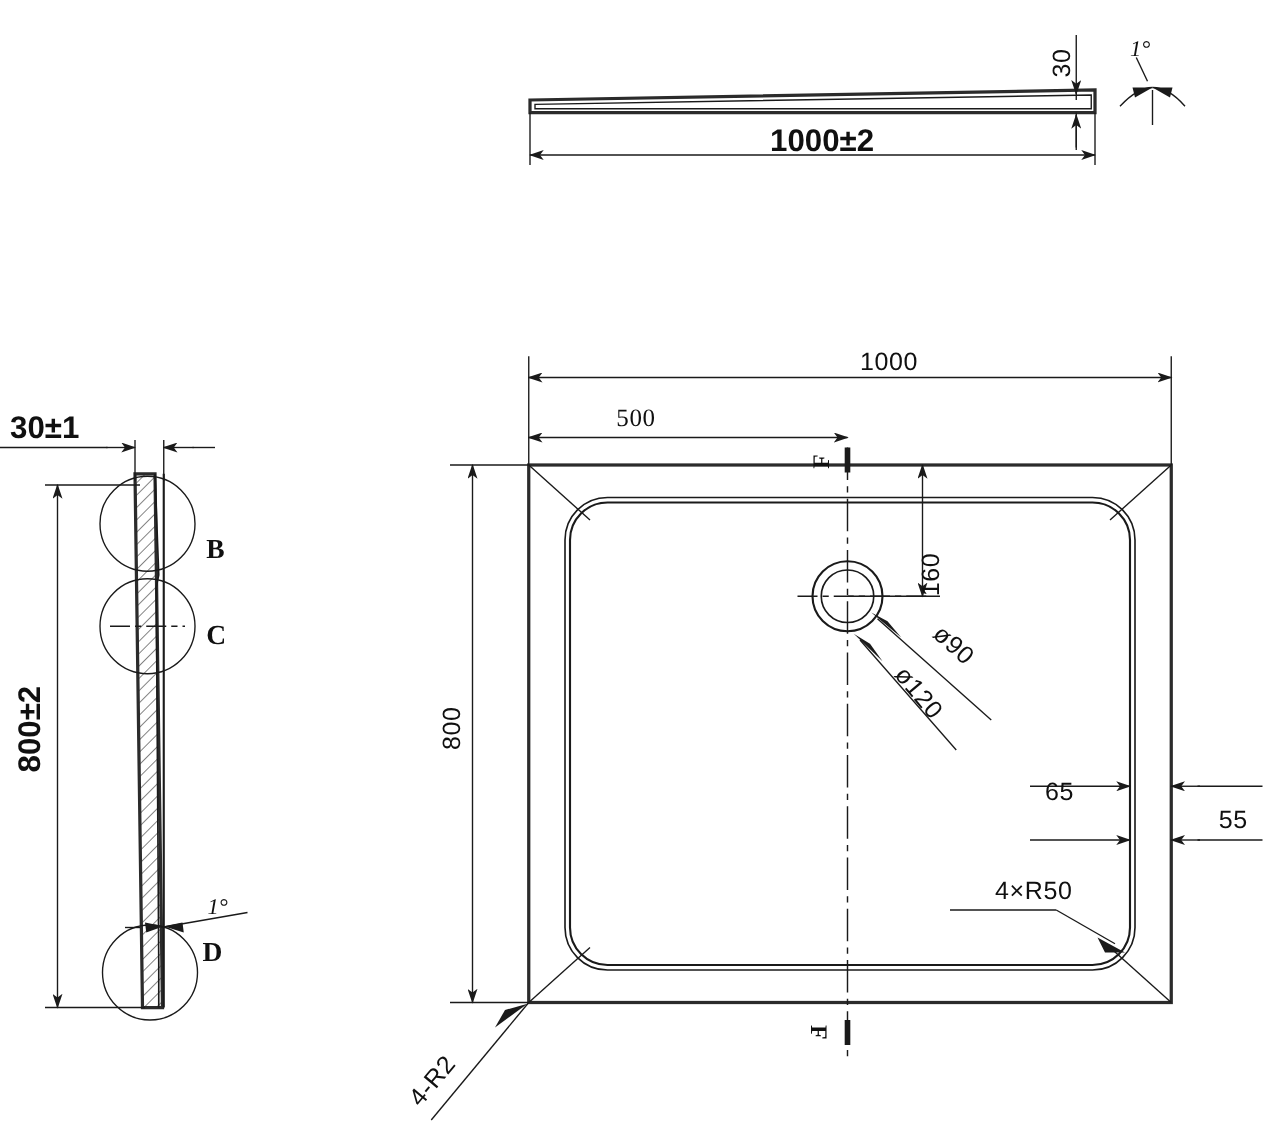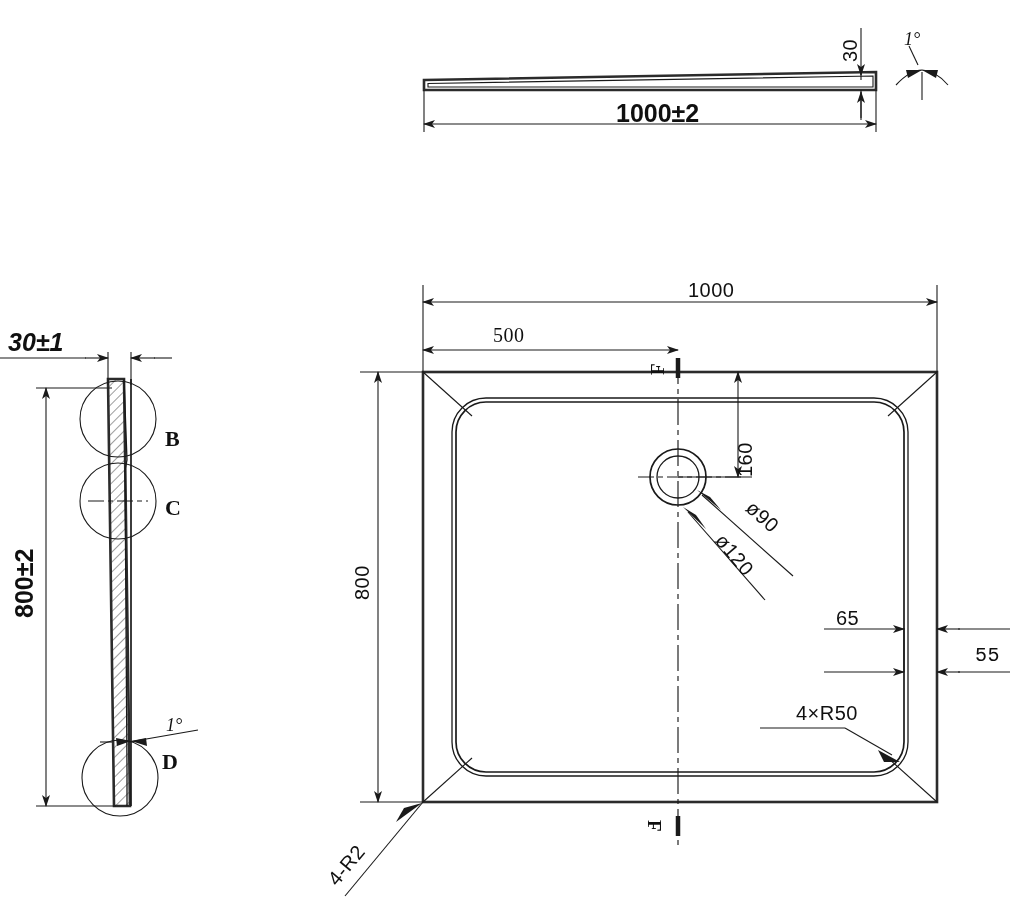--- a/index.html
+++ b/index.html
@@ -222,21 +222,21 @@
       <path class="arrowfill" d="M 422,803 L 396,822 L 404,808 Z"></path>
     </g>
   </svg>
 
   <div class="lbl dim-bold" style="left:616px; top:101px;">1000±2</div>
 
   <div class="lbl dim-num rot90" style="left:840px; top:62px;">30</div>
 
   <div class="lbl ang" style="left:904px; top:30px;">1°</div>
 
-  <div class="lbl dim-bold" style="left:8px; top:330px;font-style:italic;">30±1</div>
+  <div class="lbl dim-bold" style="left:8px; top:330px;">30±1</div>
 
   <div class="lbl dim-bold rot90" style="left:12px; top:618px;">800±2</div>
 
   <div class="lbl detail-letter" style="left:165px; top:428px;">B</div>
 
   <div class="lbl detail-letter" style="left:165px; top:497px;">C</div>
 
   <div class="lbl detail-letter" style="left:162px; top:751px;">D</div>
 
   <div class="lbl ang" style="left:166px; top:716px;">1°</div>
@@ -246,23 +246,23 @@
   <div class="lbl dim-num" style="left:493px; top:325px;font-family:Liberation Serif, serif;">500</div>
 
   <div class="lbl dim-num rot90" style="left:352px; top:600px;">800</div>
 
   <div class="lbl dim-num rot90" style="left:735px; top:477px;">160</div>
 
   <div class="lbl dim-num" style="left:756px; top:497px; transform: rotate(42deg); transform-origin: 0 0;">ø90</div>
 
   <div class="lbl dim-num" style="left:727px; top:530px; transform: rotate(50deg); transform-origin: 0 0;">ø120</div>
 
-  <div class="lbl dim-num" style="left:836px; top:608px;">65</div>
-
-  <div class="lbl dim-num" style="left:975px; top:646px;font-family:Liberation Mono, monospace;">55</div>
+  <div class="lbl dim-num" style="left:836px; top:624px;">65</div>
+
+  <div class="lbl dim-num" style="left:975px; top:646px;">55</div>
 
   <div class="lbl dim-num" style="left:796px; top:703px;">4×R50</div>
 
   <div class="lbl dim-num" style="left:324px; top:876px; transform: rotate(-50deg); transform-origin: 0 0;">4-R2</div>
 
   <div class="lbl sect-letter rot90" style="left:648px; top:375px;">F</div>
 
   <div class="lbl sect-letter rot90cw" style="left:664px; top:820px;">F</div>
 
 </div>

